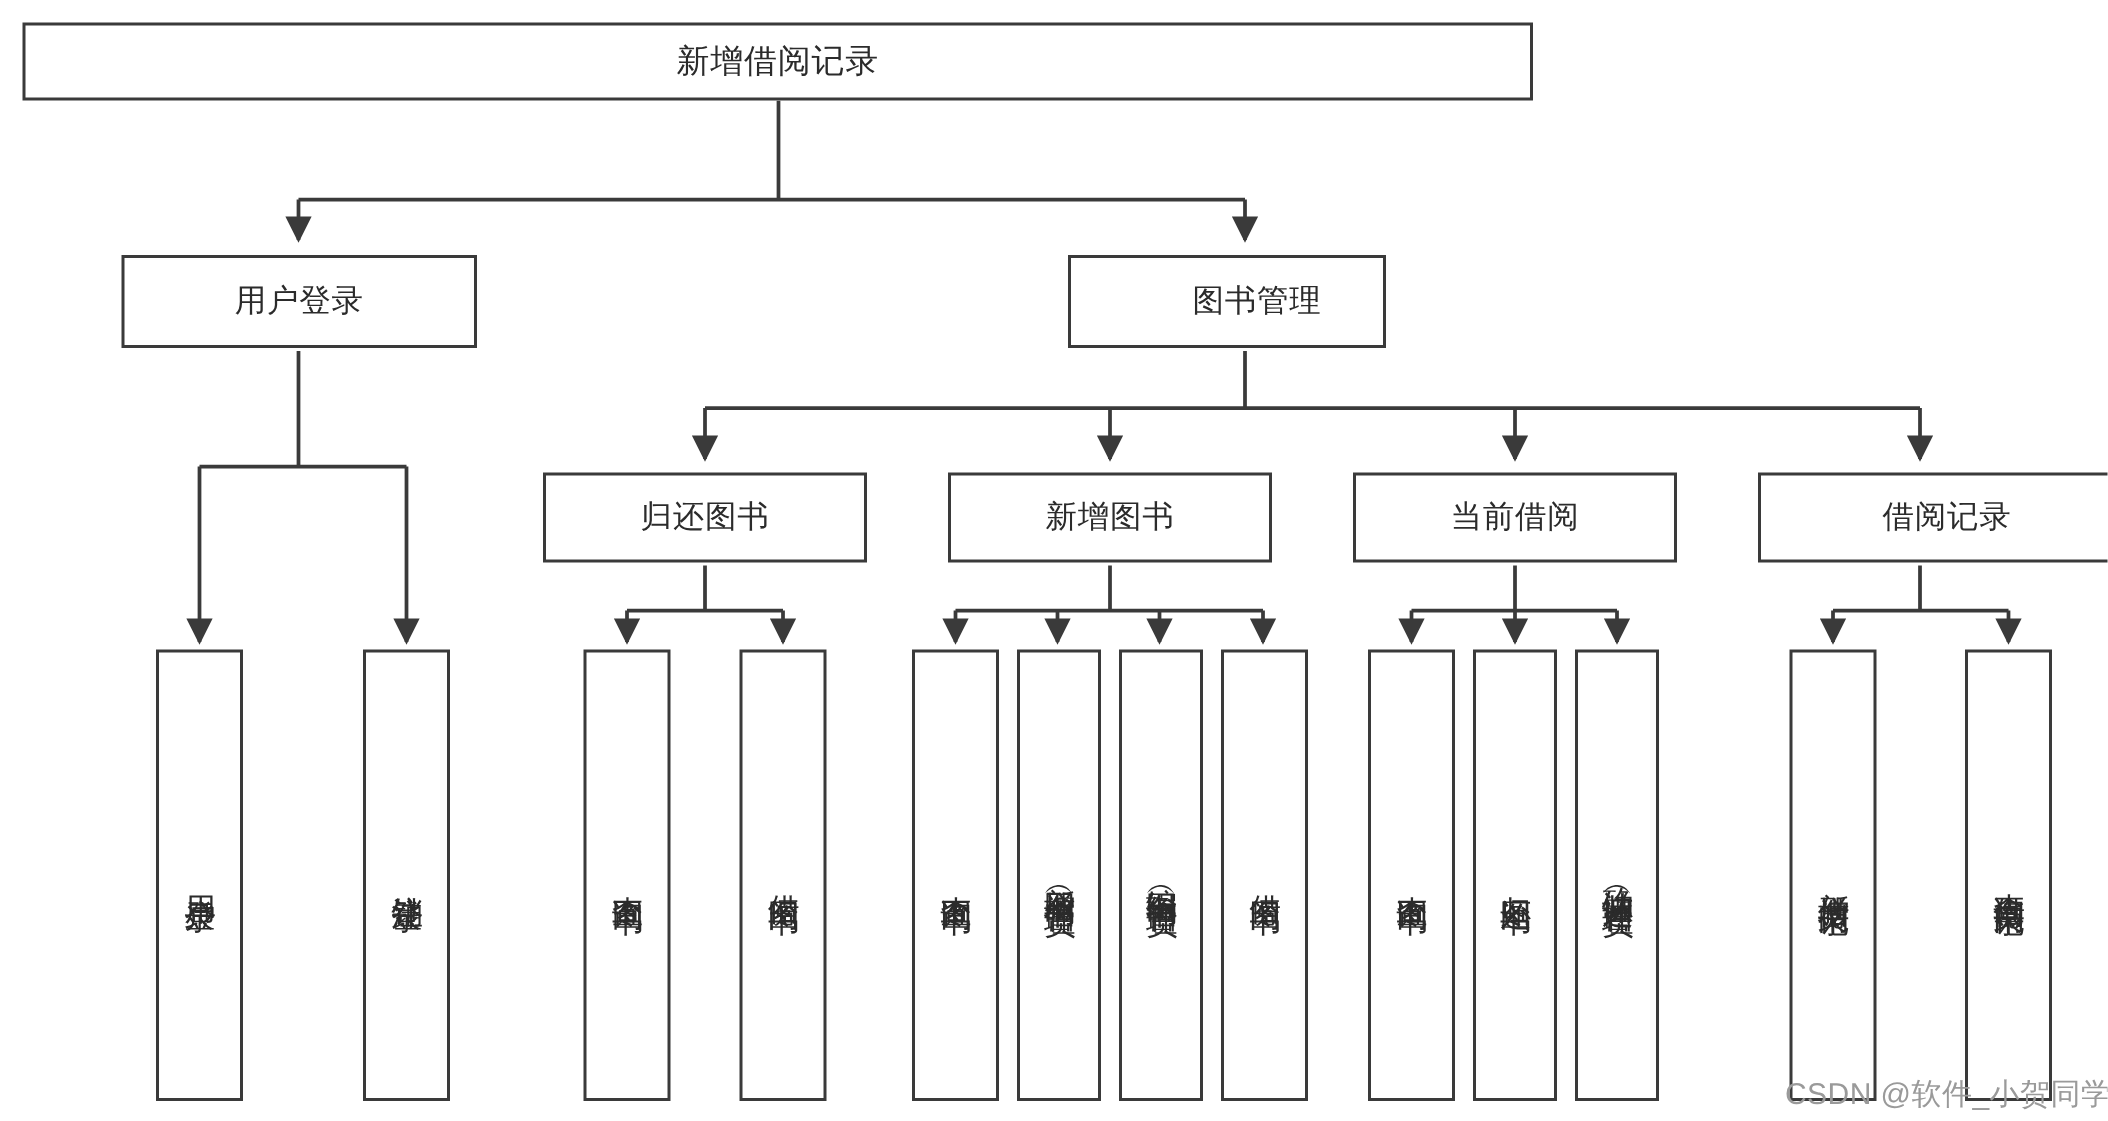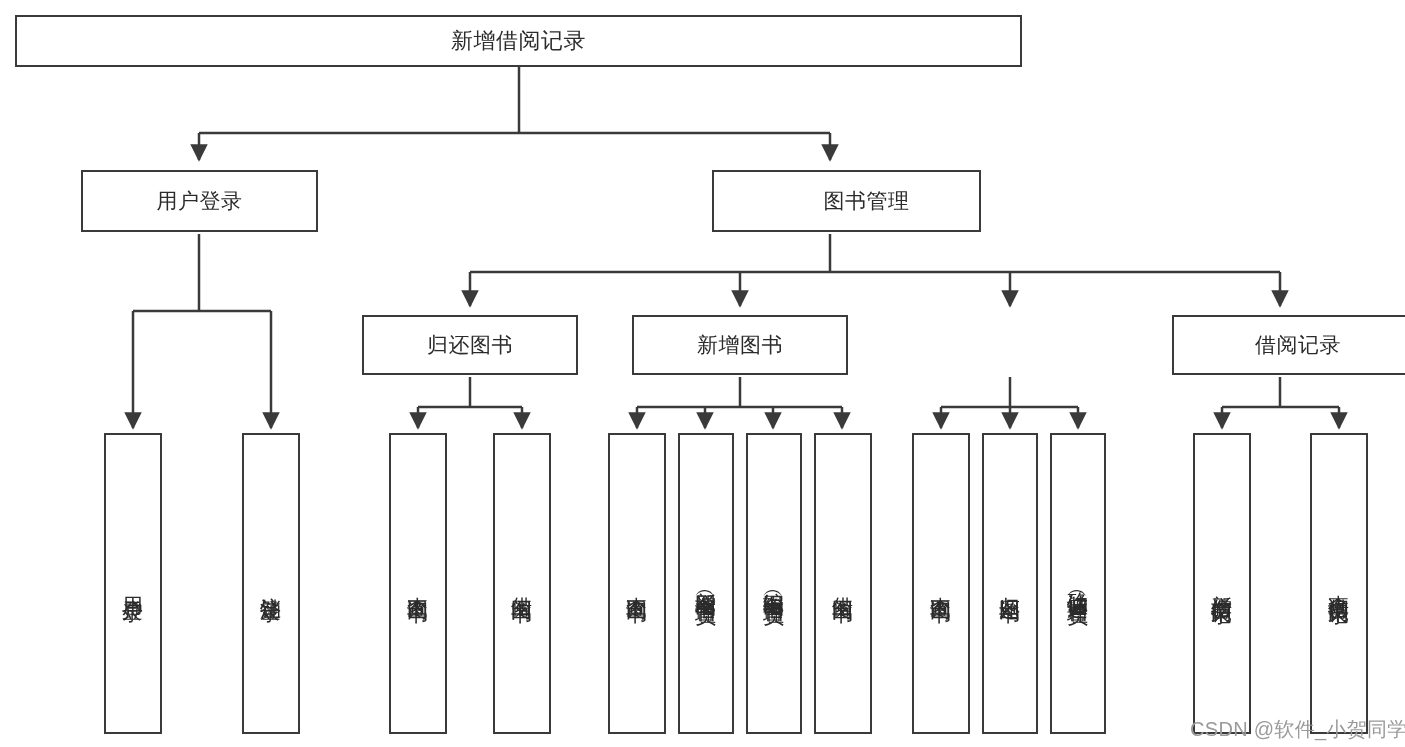--- a/index.html
+++ b/index.html
@@ -131,32 +131,35 @@
   </svg>
 
   <div class="node horizontal root" style="left:15px; top:15px; width:1007px; height:52px;">
     <span class="label">新增借阅记录</span>
   </div>
 
   <div class="node horizontal" style="left:81px; top:170px; width:237px; height:62px;">
     <span class="label">用户登录</span>
   </div>
 
-  <div class="node horizontal" style="left:712px; top:170px; width:269px; height:62px;padding-left:40px;">
+  <div class="node horizontal" style="left:712px; top:170px; width:212px; height:62px;padding-left:40px;">
     <span class="label">图书管理</span>
   </div>
 
   <div class="node horizontal" style="left:362px; top:315px; width:216px; height:60px;">
     <span class="label">归还图书</span>
   </div>
 
   <div class="node horizontal" style="left:632px; top:315px; width:216px; height:60px;">
     <span class="label">新增图书</span>
   </div>
 
+  <div class="node horizontal" style="left:902px; top:315px; width:216px; height:60px;">
+    <span class="label">当前借阅</span>
+  </div>
 
   <div class="node horizontal" style="left:1172px; top:315px; width:252px; height:60px;">
     <span class="label">借阅记录</span>
   </div>
 
   <div class="node vertical" style="left:104px; top:433px; width:58px; height:301px;">
     <span class="label">用户登录</span>
   </div>
 
   <div class="node vertical" style="left:242px; top:433px; width:58px; height:301px;">

